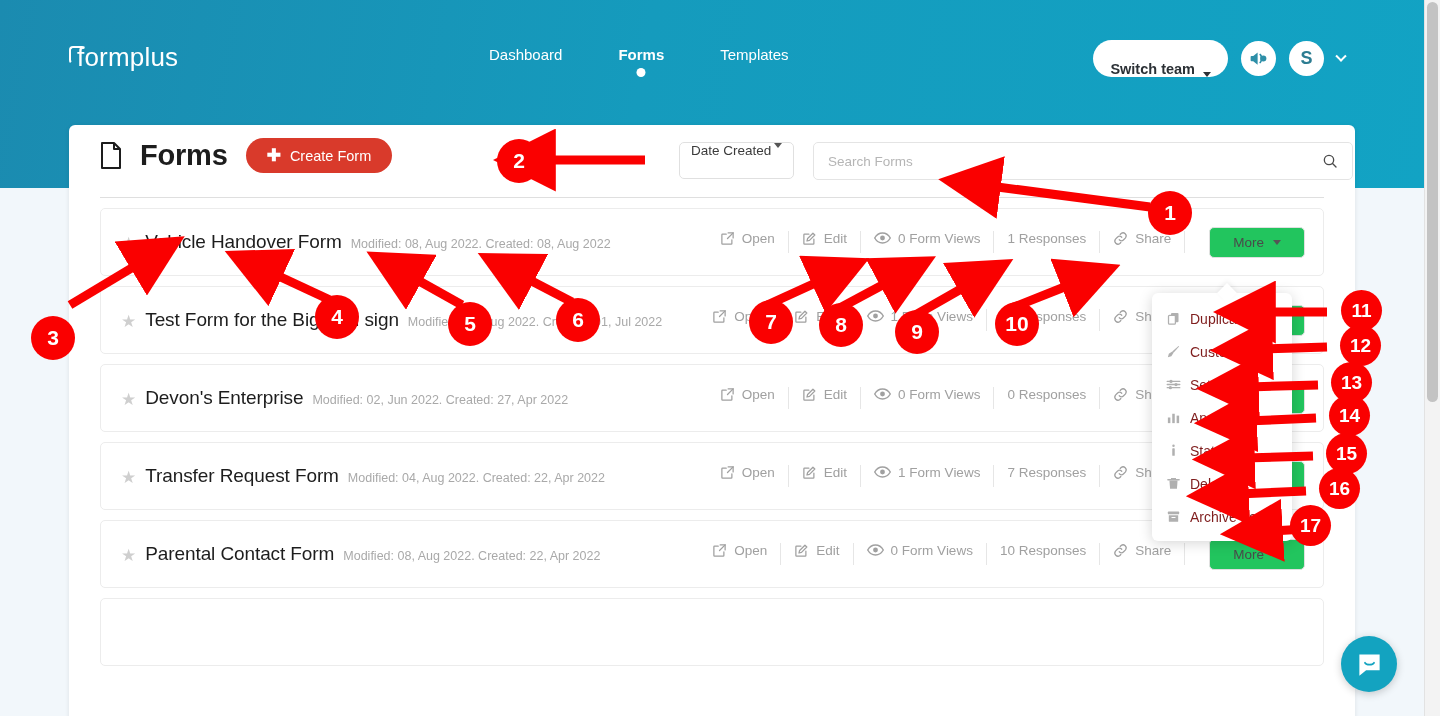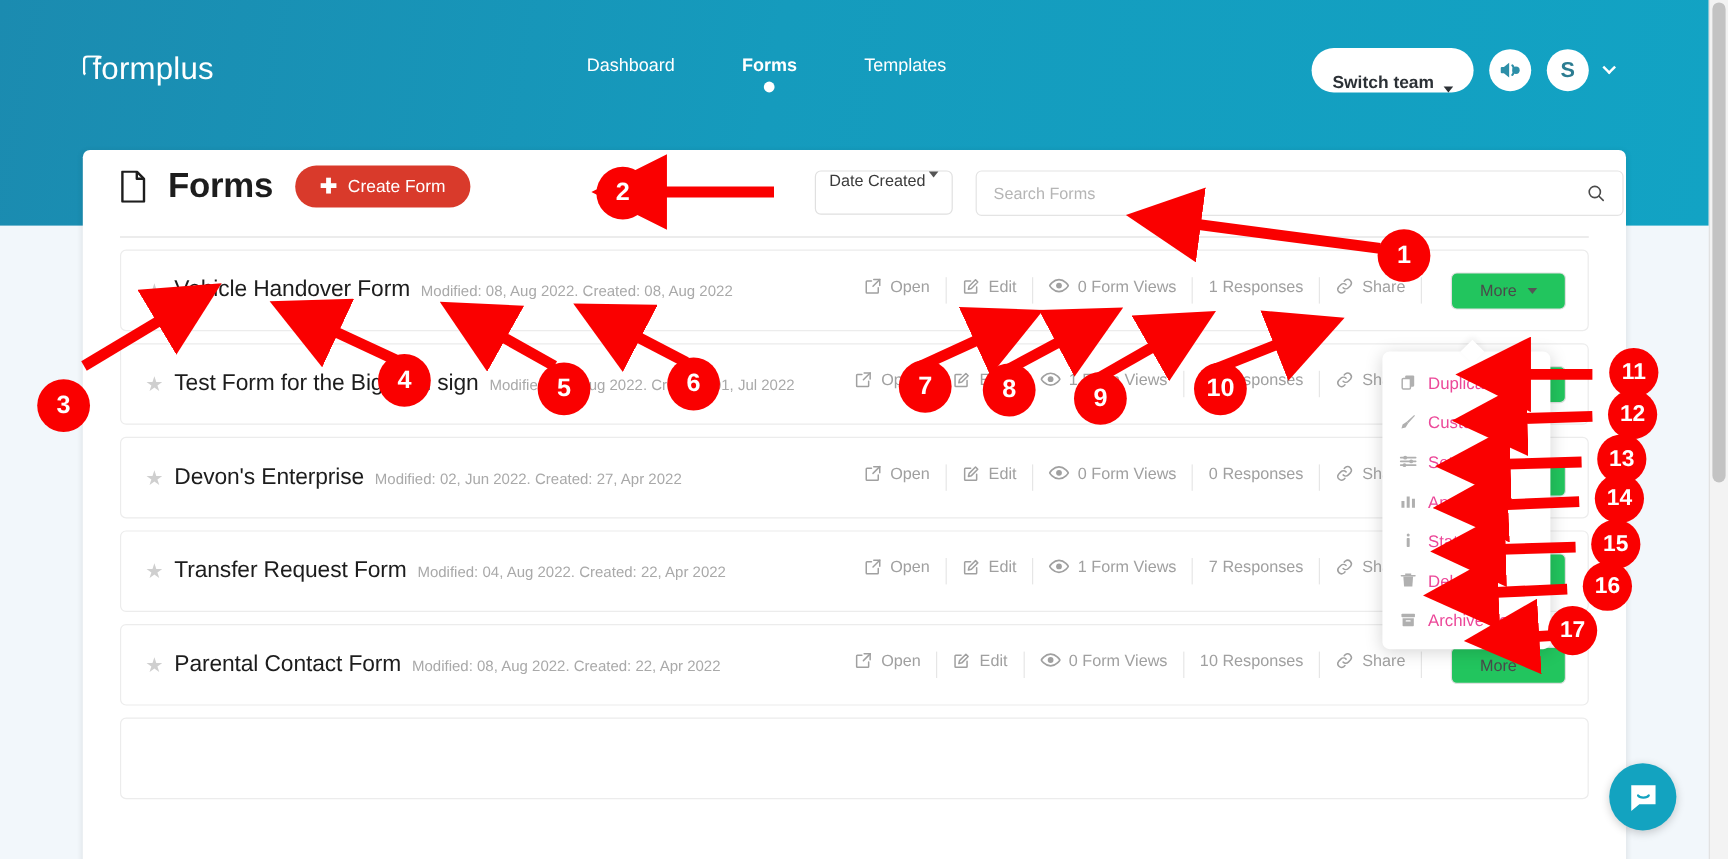--- a/index.html
+++ b/index.html
@@ -202,21 +202,21 @@
   .dropdown::before {
     content: ""; position: absolute; top: -7px; left: 68px;
     width: 14px; height: 14px; background: #fff;
     transform: rotate(45deg);
     box-shadow: -2px -2px 5px rgba(0,0,0,.06);
   }
   .dd-item {
     position: relative;
     display: flex; gap: 9px;
     padding: 8.5px 14px;
-    font-size: 14px; color: #ec4899; cursor: pointer;
+    font-size: 14px; color: #7f1d1d; cursor: pointer;
   }
   .dd-item svg { flex-shrink: 0; }
 
   
   .ann { position: absolute; inset: 0; pointer-events: none; z-index: 60; }
   .badge {
     position: absolute;
     width: 44px; height: 44px; border-radius: 50%;
     background: #fa0000; color: #fff;
     display: flex; align-items: center; justify-content: center;

